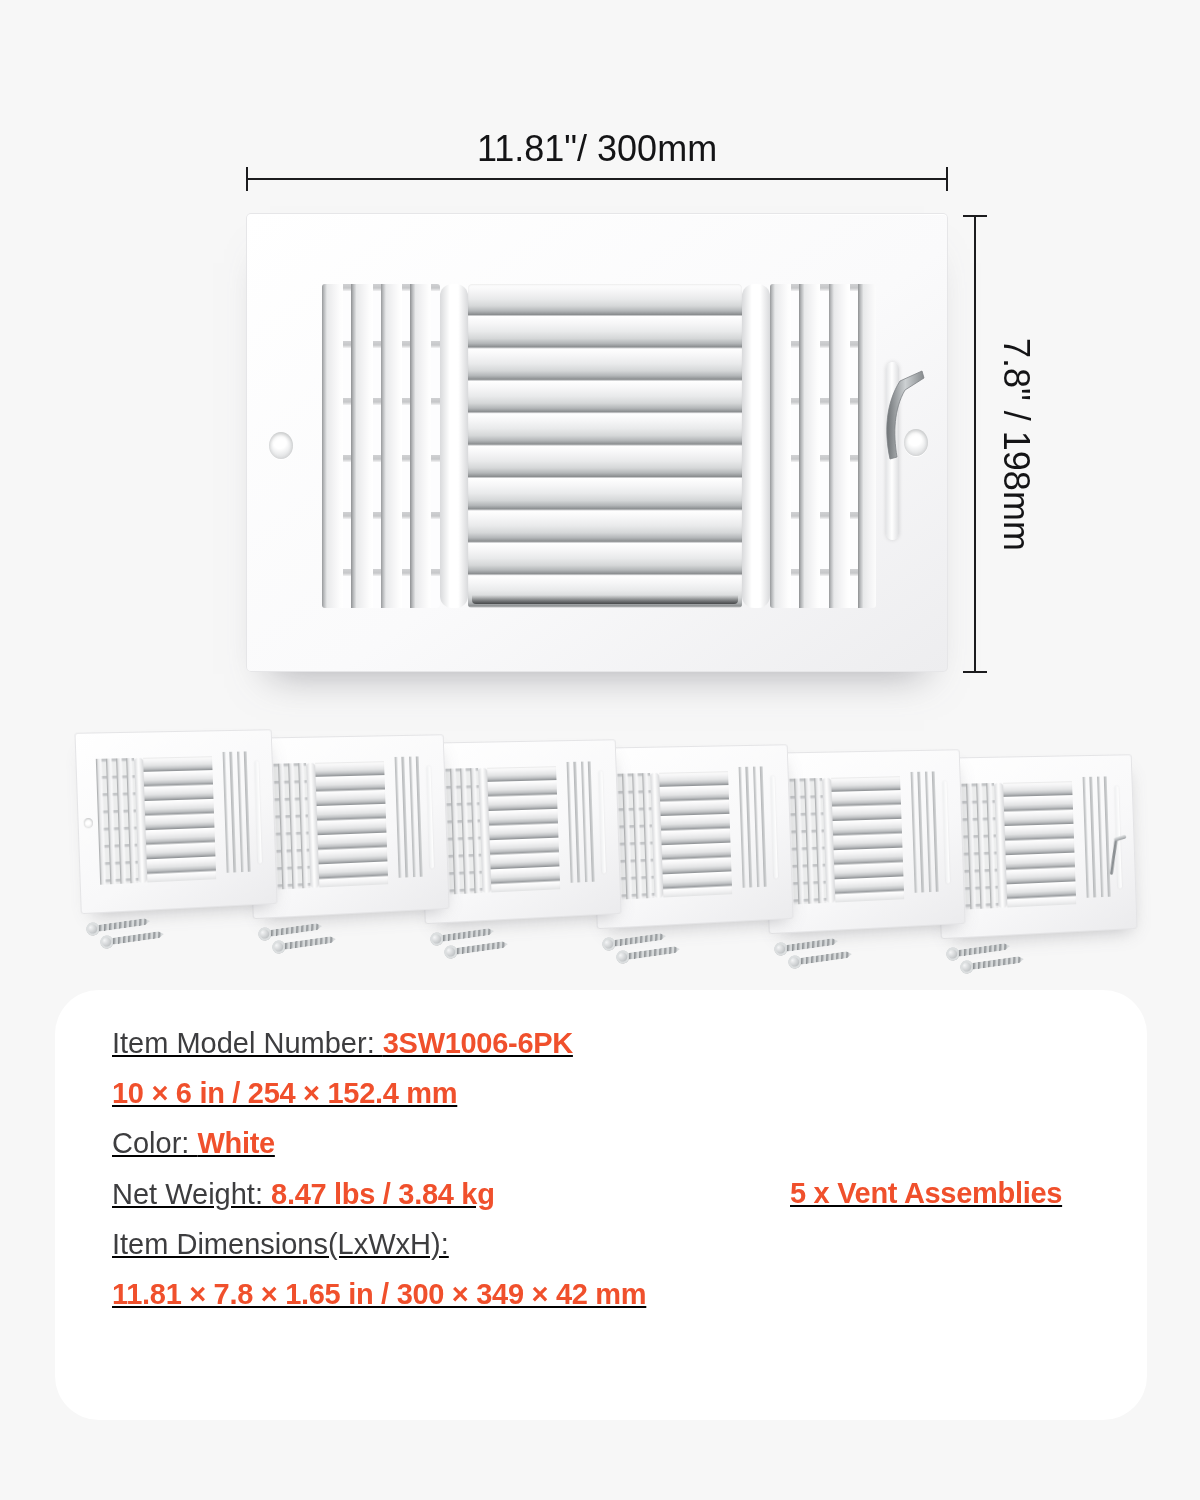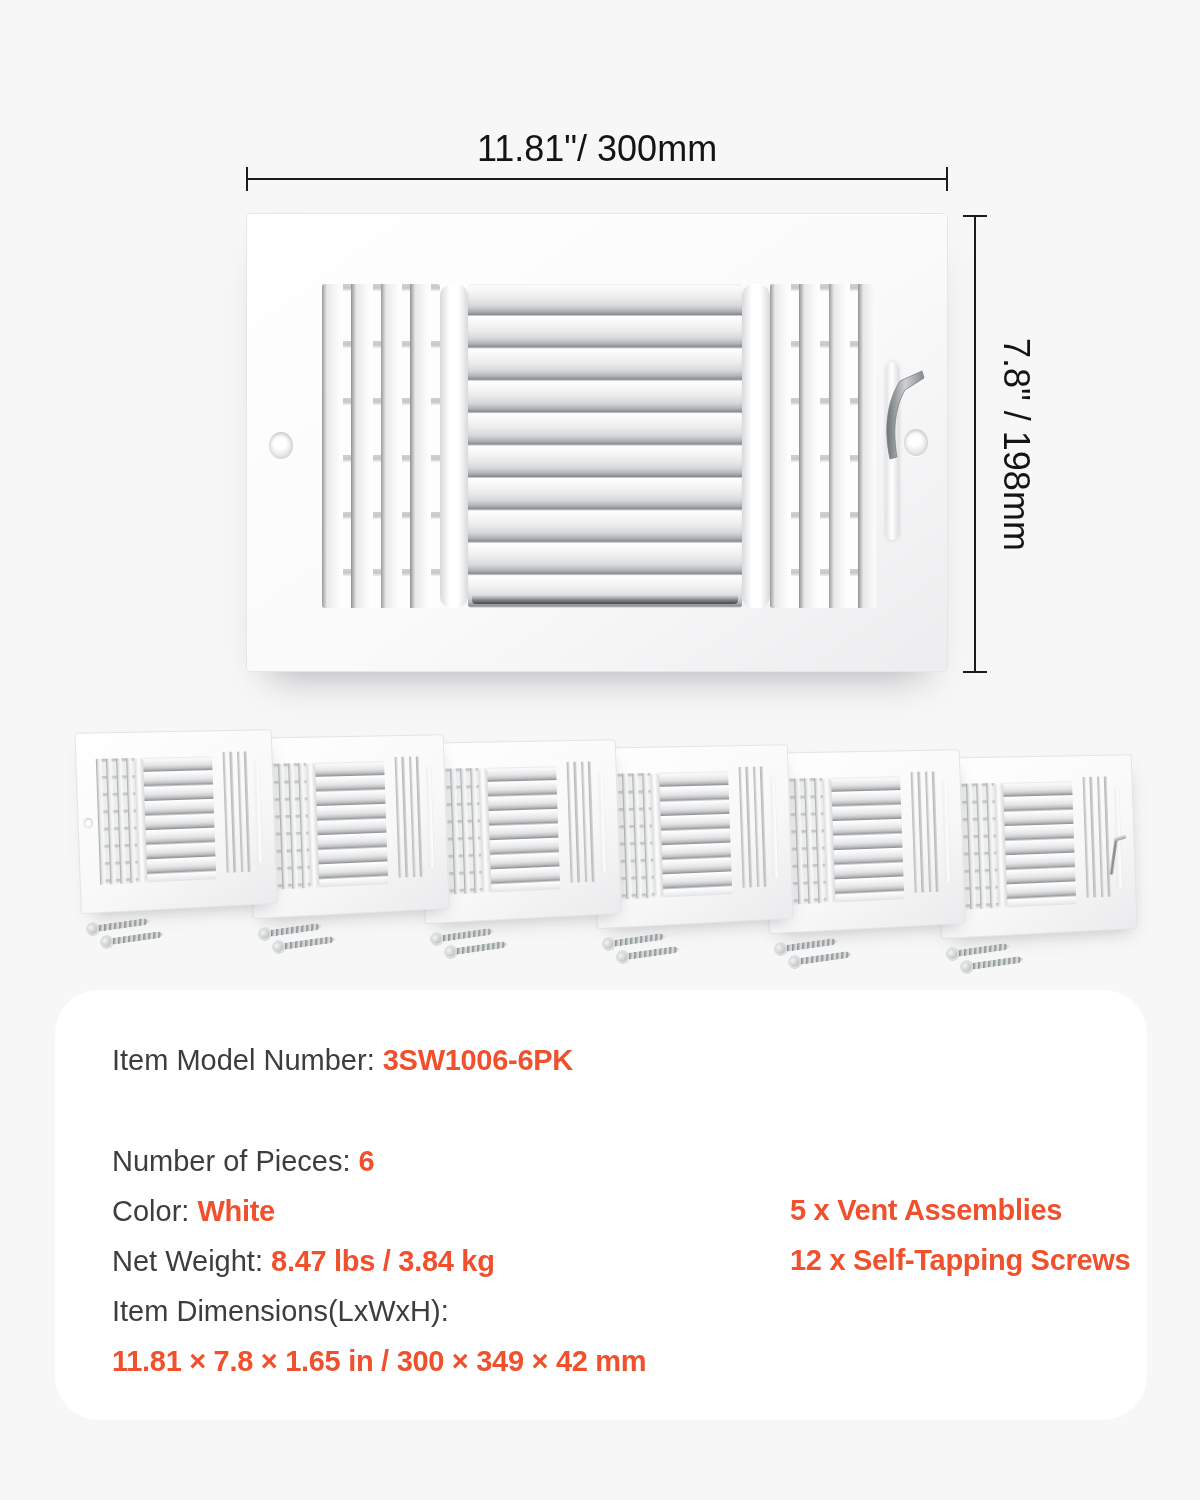--- a/index.html
+++ b/index.html
@@ -162,21 +162,21 @@
   }
 
   
   .spec-card{
     position:absolute;left:55px;top:990px;width:1092px;height:430px;
     background:#ffffff;border-radius:44px;
   }
   .spec-col{position:absolute;display:flex;flex-direction:column;}
   .spec-col-left{left:57px;top:37px;}
   .spec-col-right{left:735px;top:187px;}
-  .spec-row{height:50.2px;display:flex;align-items:flex-end;white-space:pre;}
+  .spec-row{height:50.2px;display:flex;align-items:flex-start;white-space:pre;text-decoration:underline;}
   .spec-label{font-size:29px;color:#3d3d3f;}
   .spec-value{font-size:29px;font-weight:bold;color:var(--accent,#f0502c);letter-spacing:-0.3px;}
 </style>
 </head>
 <body>
 
 <div class="stage">
 
   <div class="dim-h-label">11.81"/ 300mm</div>
   <div class="dim-h-line"></div>
@@ -323,40 +323,34 @@
     </div>
   </div>
     </div>
 
   <div class="spec-card">
     <div class="spec-col spec-col-left">
       <div class="spec-row">
         <span class="spec-label">Item Model Number: </span><span class="spec-value">3SW1006-6PK</span>
       </div>
       <div class="spec-row">
-        
-      </div>
-      <div class="spec-row">
-        <span class="spec-label">Number of Pieces: </span><span class="spec-value">6</span>
+        <span class="spec-value">10 × 6 in / 254 × 152.4 mm</span>
       </div>
       <div class="spec-row">
         <span class="spec-label">Color: </span><span class="spec-value">White</span>
       </div>
       <div class="spec-row">
         <span class="spec-label">Net Weight: </span><span class="spec-value">8.47 lbs / 3.84 kg</span>
       </div>
       <div class="spec-row">
         <span class="spec-label">Item Dimensions(LxWxH):</span><span class="spec-value"></span>
       </div>
       <div class="spec-row">
         <span class="spec-label"></span><span class="spec-value">11.81 × 7.8 × 1.65 in / 300 × 349 × 42 mm</span>
       </div>
     </div>
     <div class="spec-col spec-col-right">
       <div class="spec-row">
         <span class="spec-value">5 x Vent Assemblies</span>
       </div>
-      <div class="spec-row">
-        <span class="spec-value">12 x Self-Tapping Screws</span>
-      </div>
     </div>
   </div>
 </div>
 
 </body></html>

